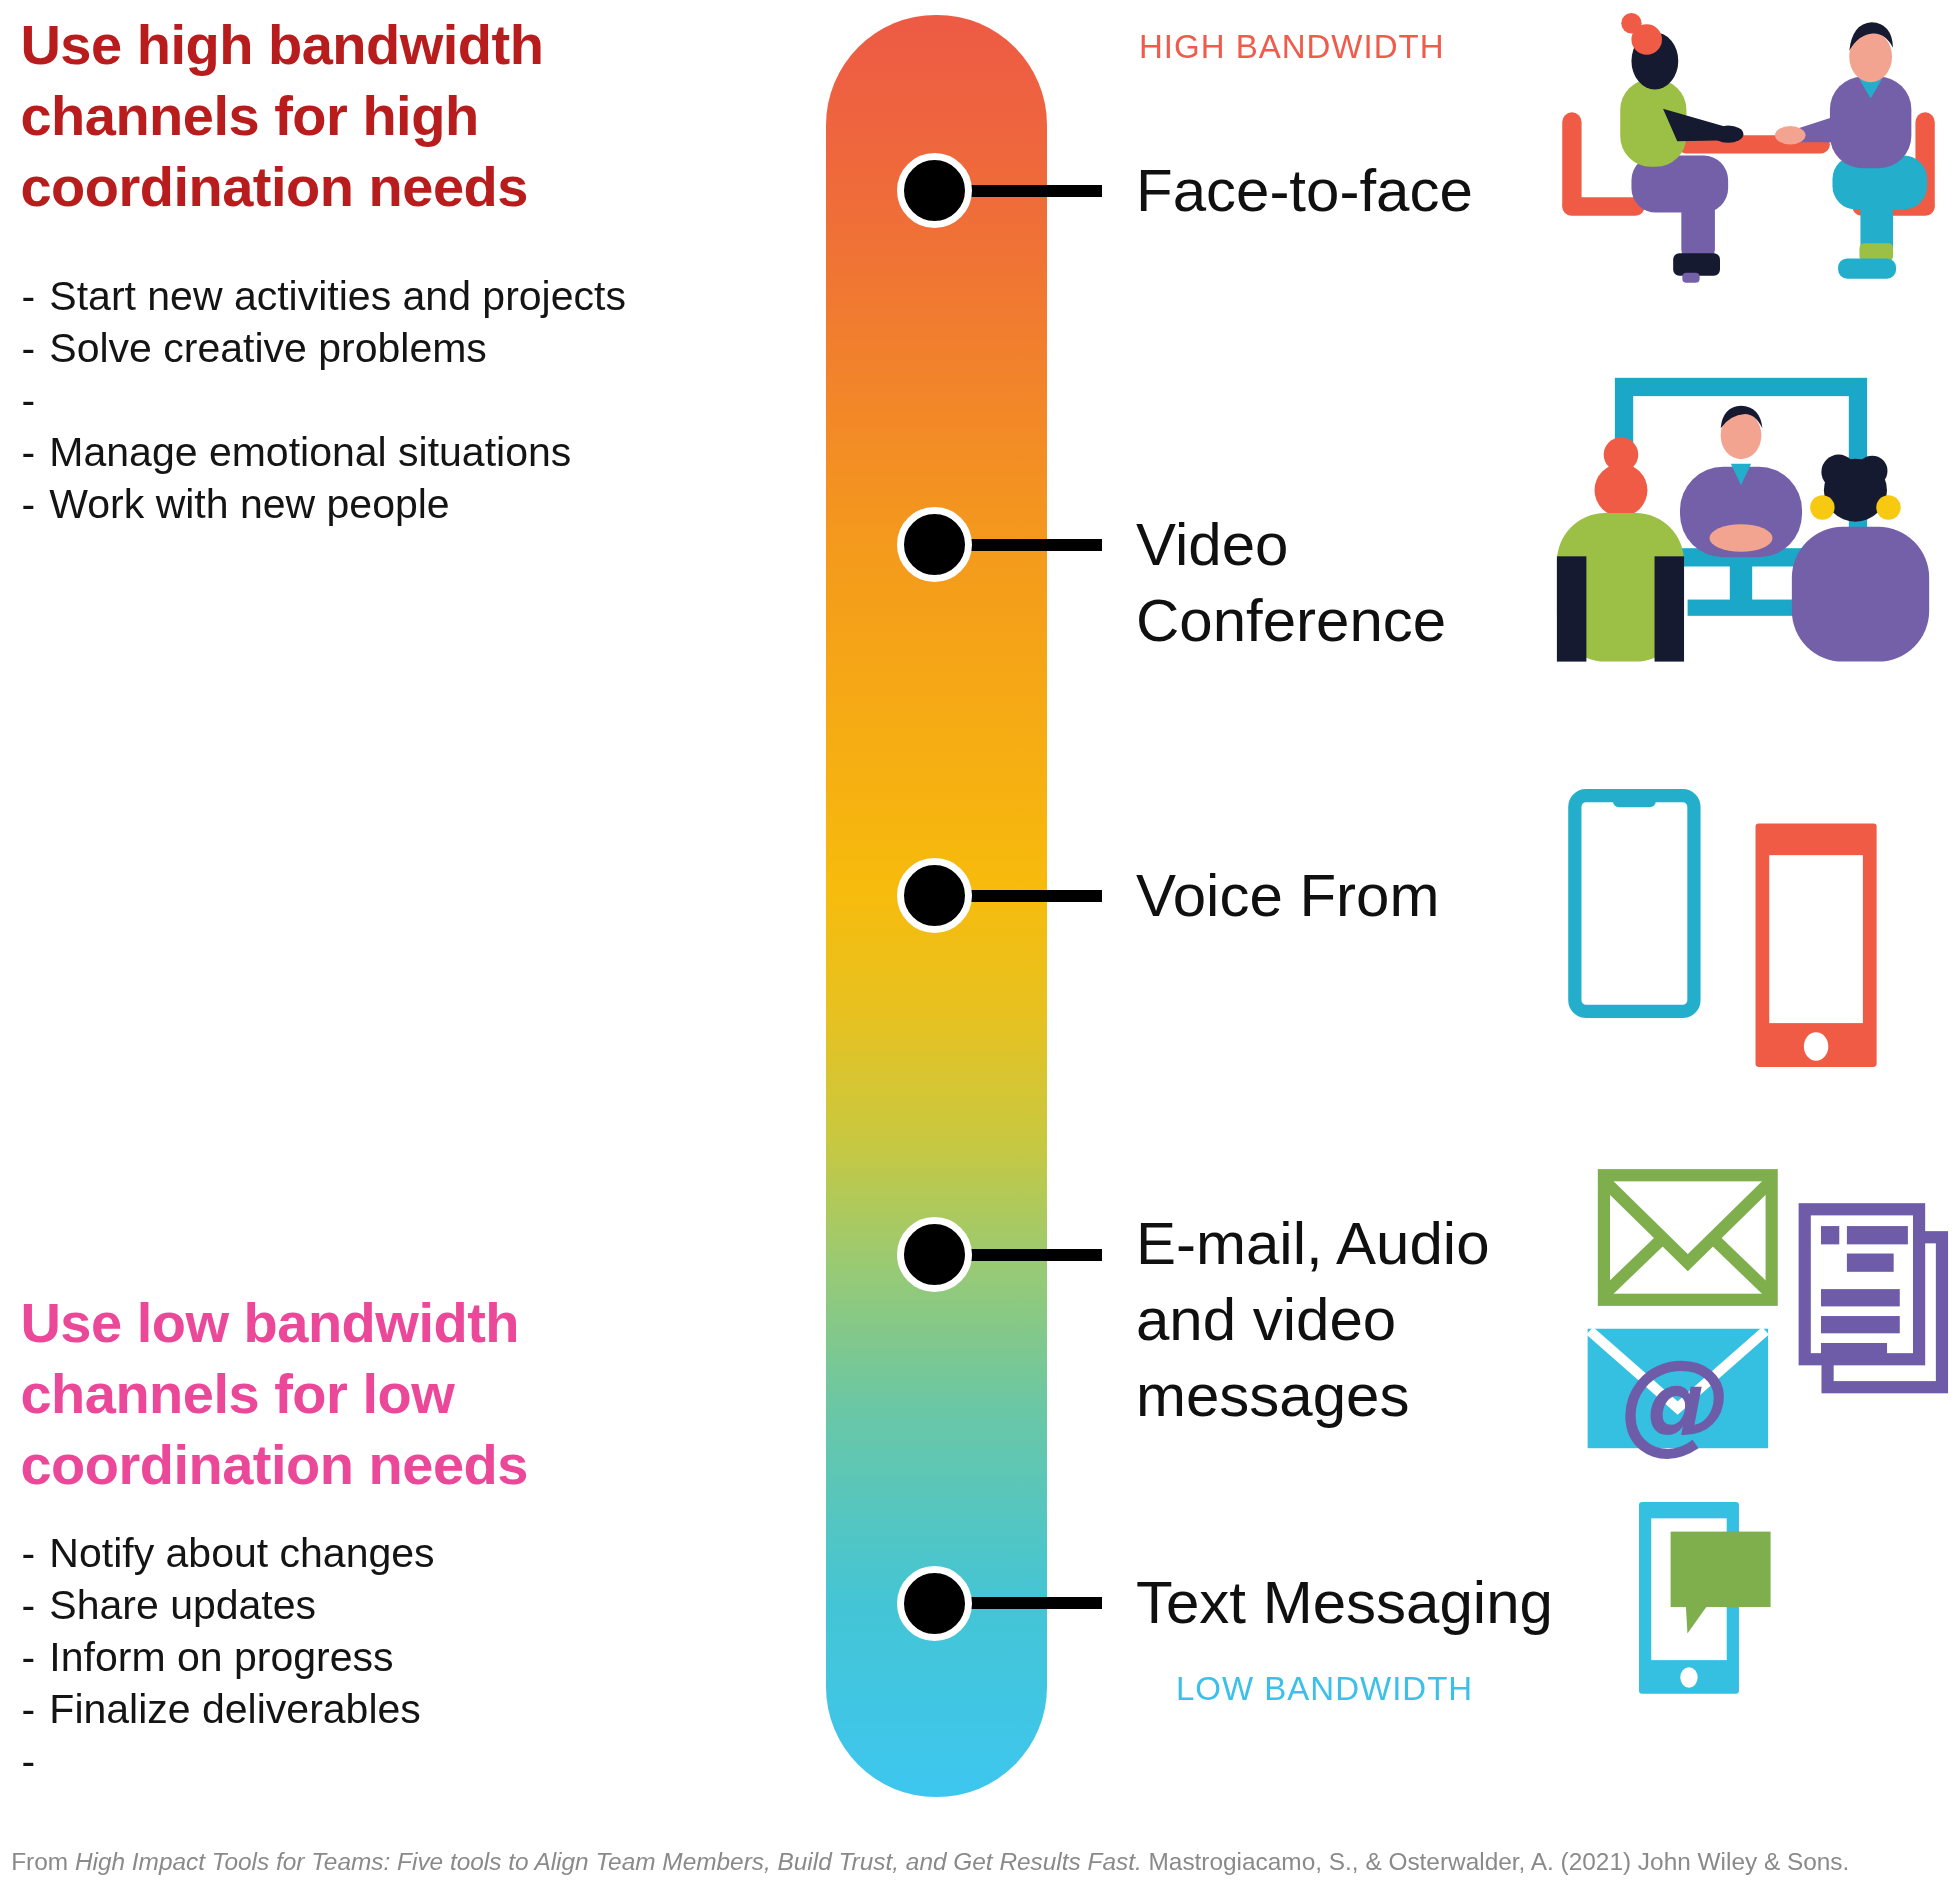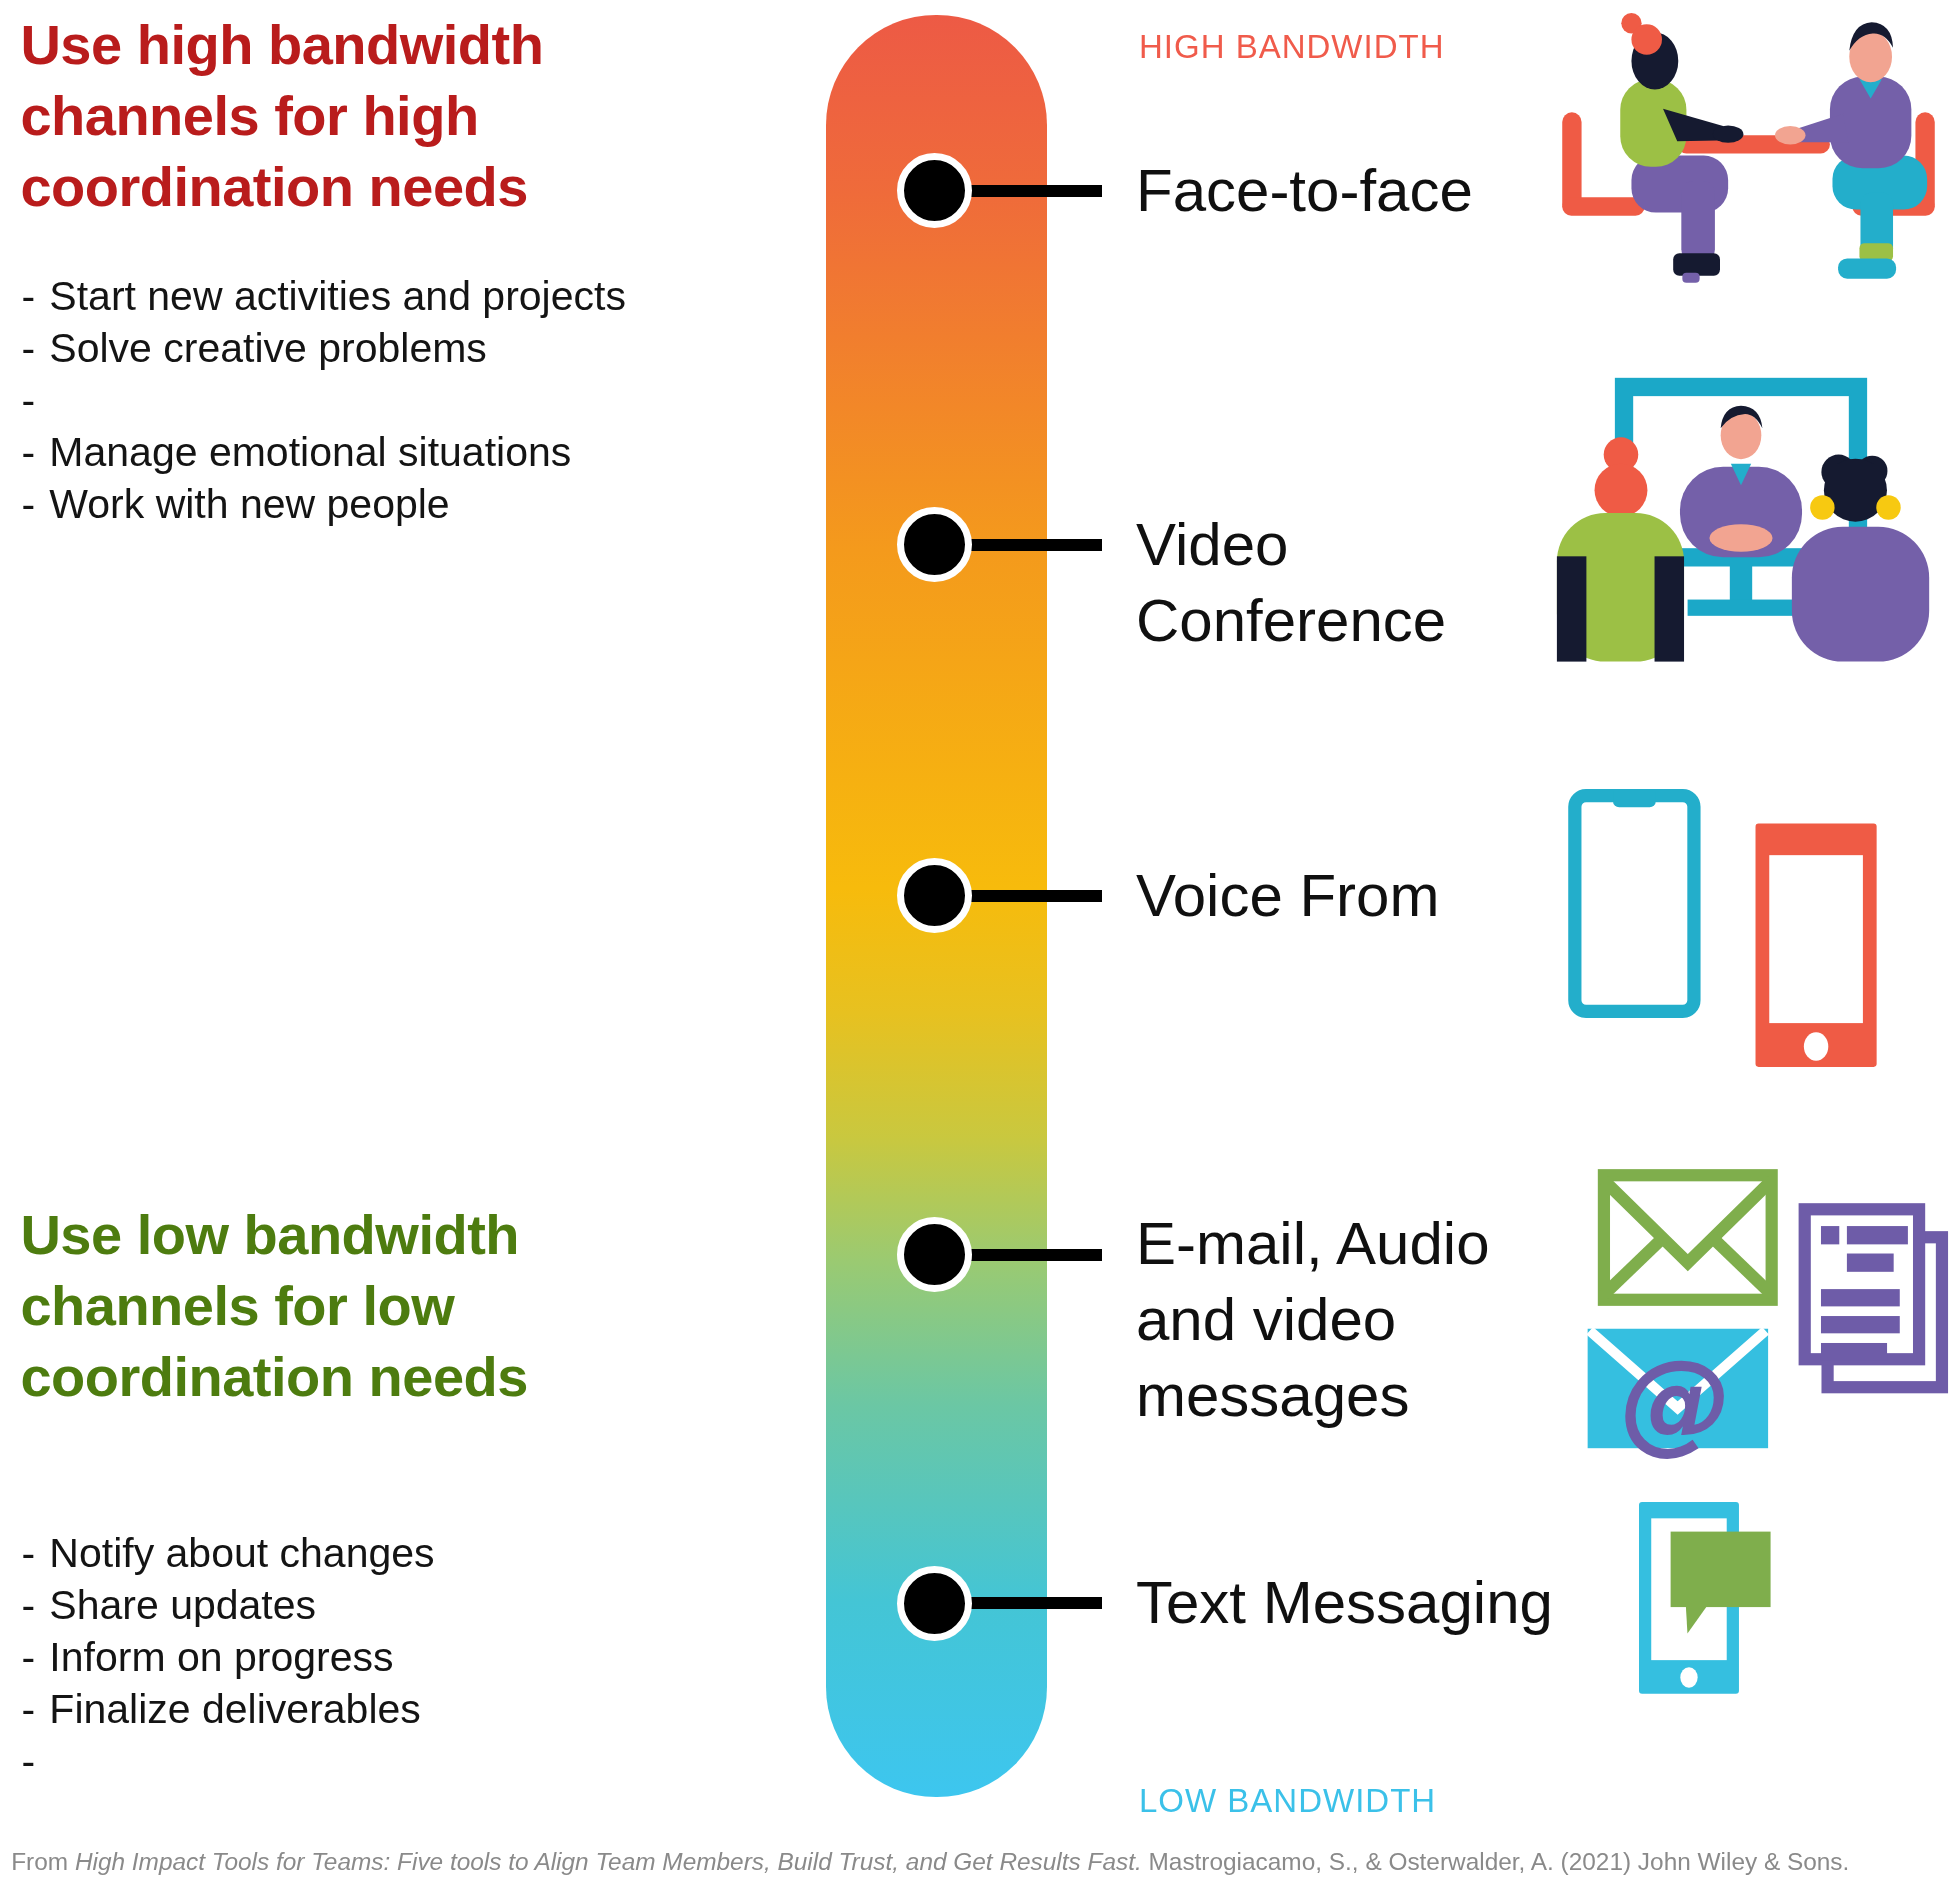--- a/index.html
+++ b/index.html
@@ -3,21 +3,21 @@
 <meta charset="utf-8">
 <style>
   html,body{margin:0;padding:0;background:#fff;}
   .canvas{position:relative;width:1955px;height:1883px;background:#ffffff;overflow:hidden;
           font-family:"Liberation Sans", sans-serif;color:#111;}
 
   
   .heading{position:absolute;left:20.4px;margin:0;font-weight:bold;font-size:56px;line-height:71px;
            white-space:pre-line;letter-spacing:-0.5px;}
   .heading.high{top:9.2px;color:#b91c1c;}
-  .heading.low{top:1199px;color:#4d7c0f;}
+  .heading.low{top:1287px;color:#ec4899;}
   .bullet-list{position:absolute;left:21.4px;font-size:41px;line-height:52px;color:#141414;}
   .bullet-list.high{top:270px;}
   .bullet-list.low{top:1527px;}
   .bullet-item{display:flex;gap:14.3px;}
   .bullet-dash{flex:0 0 auto;}
 
   
   .grad-bar{position:absolute;left:826px;top:14.8px;width:221px;height:1782px;border-radius:110px;
     background:linear-gradient(180deg,
       #ED5A45 0%, #EF6B3A 10%, #F49A1C 30%, #F7BB0C 49%, #E7C120 56%,
@@ -28,21 +28,21 @@
   .dot{position:absolute;left:897px;width:75px;height:75px;border-radius:50%;
        background:#000;border:7.6px solid #fff;box-sizing:border-box;z-index:2;}
   .d1{top:153px}.d2{top:507px}.d3{top:858px}.d4{top:1217px}.d5{top:1566px}
 
   
   .channel-label{position:absolute;left:1136px;font-size:60px;line-height:76px;color:#101010;
                  white-space:pre-line;}
   .ch1{top:153px}.ch2{top:507px}.ch3{top:858px}.ch4{top:1206px}.ch5{top:1565px}
   .scale-label{position:absolute;left:1139px;font-size:33px;line-height:33px;letter-spacing:1px;}
   .scale-label.high{top:29.5px;color:#F05B4B;}
-  .scale-label.low{top:1784px;color:#3BC1E9;}
+  .scale-label.low{top:1672px;color:#3BC1E9;margin-left:37px;}
 
   
   .illus{position:absolute;}
   .illus svg{display:block;width:100%;height:100%;}
   .il-f2f{left:1555px;top:7.6px;width:387px;height:285px;}
   .il-vc{left:1527px;top:359px;width:428px;height:356px;}
   .il-ph{left:1568px;top:789px;width:316px;height:285px;}
   .il-em{left:1573px;top:1161px;width:377px;height:305px;}
   .il-sms{left:1639px;top:1502px;width:153px;height:227px;}
 

